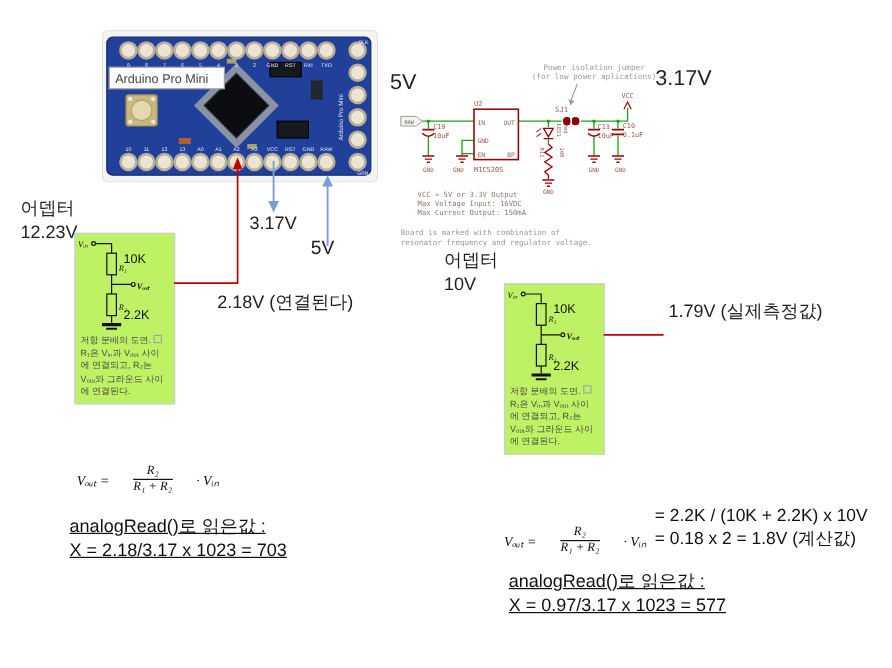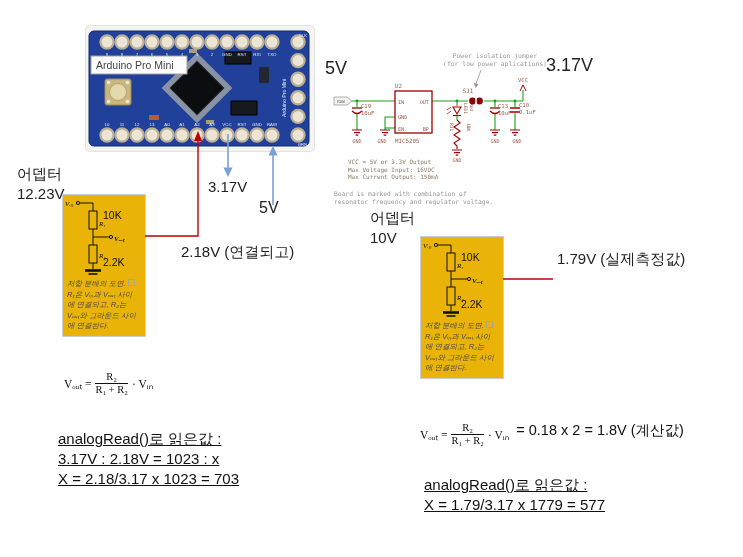--- a/index.html
+++ b/index.html
@@ -5,26 +5,26 @@
   html,body{margin:0;padding:0;background:#fff;}
   .page{position:relative;width:743px;height:557px;background:#ffffff;overflow:hidden;
         font-family:"Liberation Sans", sans-serif;color:#1a1a1a;}
   svg{display:block;}
   .overlay{position:absolute;left:0;top:0;z-index:5;pointer-events:none;}
   .board-photo{position:absolute;left:85px;top:25px;width:230px;height:127px;z-index:1;text-align:center;}
   .schematic{position:absolute;left:332px;top:44px;width:285px;height:172px;z-index:1;}
   .big-label{position:absolute;font-size:18px;color:#222;z-index:2;}
   .mid-label{position:absolute;font-size:15px;color:#222;z-index:2;}
   .adapter{position:absolute;font-size:15px;line-height:20px;color:#222;z-index:2;}
-  .divider-box{position:absolute;width:82px;background:#eab308;border:1px solid #c9ced6;z-index:2;}
-  .divider-caption{padding:2px 3px 4px 4px;font-size:7.5px;line-height:10.5px;color:#4a4a4a;font-style:italic;}
+  .divider-box{position:absolute;width:82px;background:#bef264;border:1px solid #c9ced6;z-index:2;}
+  .divider-caption{padding:2px 3px 4px 4px;font-size:7.5px;line-height:10.5px;color:#4a4a4a;}
   .link-icon{display:inline-block;width:5px;height:5px;border:1px solid #9aa;margin-left:2px;}
   .formula{position:absolute;display:flex;gap:7px;align-items:flex-start;z-index:2;}
-  .math{font-family:"Liberation Serif", serif;font-size:11.5px;
-        display:flex;align-items:center;gap:4px;margin-top:1px;color:#111;}
+  .math{font-family:"Liberation Serif", serif;font-style:italic;font-size:11.5px;
+        display:flex;align-items:center;gap:20px;margin-top:17px;color:#111;}
   .frac{display:inline-flex;flex-direction:column;text-align:center;font-size:10.5px;line-height:1.15;}
   .frac .num{border-bottom:1px solid #111;padding:0 4px;}
   .calc{font-size:14.5px;line-height:19px;color:#111;}
   .aread{position:absolute;font-size:15px;line-height:20px;color:#111;z-index:2;text-decoration:underline;}
   .sch-note{font-family:"DejaVu Sans Mono", monospace;}
 </style>
 </head>
 <body>
 
 <div class="page">
@@ -278,21 +278,21 @@
 
   <div class="adapter" style="left:17px;top:164px;">
     <div>어뎁터</div>
     <div>12.23V</div>
   </div>
   <div class="adapter" style="left:370px;top:208px;">
     <div>어뎁터</div>
     <div>10V</div>
   </div>
 
-  <div class="mid-label" style="left:181px;top:243px;">2.18V (연결되고)</div>
+  <div class="mid-label" style="left:181px;top:243px;">2.18V (연결된다)</div>
   <div class="mid-label" style="left:557px;top:250px;">1.79V (실제측정값)</div>
 
   <div class="divider-box" style="left:62px;top:194px;">
     <svg viewBox="0 0 80 82" width="80" height="82">
       <g stroke="#111" stroke-width="1" fill="none">
         <circle cx="15" cy="8" r="1.6"></circle>
         <path d="M17,8 H30 V16"></path>
         <rect x="26" y="16" width="8" height="18"></rect>
         <path d="M30,34 V50"></path>
         <path d="M30,42 H46"></path>
@@ -362,27 +362,27 @@
   <div class="formula" style="left:420px;top:421px;">
     <div class="math">
       <span>Vₒᵤₜ =</span>
       <span class="frac">
         <span class="num">R₂</span>
         <span>R₁ + R₂</span>
       </span>
       <span>· Vᵢₙ</span>
     </div>
     <div class="calc">
+      <div>= 2.2K / (10K + 2.2K) x 10V</div>
       <div>= 0.18 x 2 = 1.8V (계산값)</div>
     </div>
   </div>
 
   <div class="aread" style="left:58px;top:429px;">
     <div>analogRead()로 읽은값 :</div>
-    <div>3.17V : 2.18V = 1023 : x</div>
     <div>X = 2.18/3.17 x 1023 = 703</div>
   </div>
   <div class="aread" style="left:424px;top:475px;">
     <div>analogRead()로 읽은값 :</div>
-    <div>X = 1.79/3.17 x 1779 = 577</div>
+    <div>X = 0.97/3.17 x 1023 = 577</div>
   </div>
 
 </div>
 
 </body></html>

